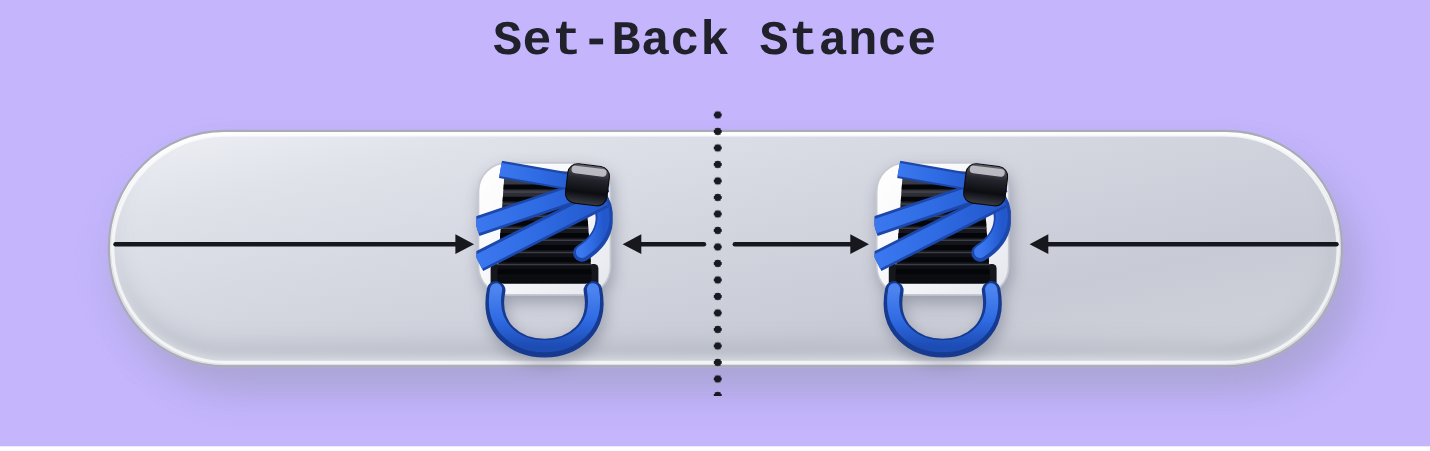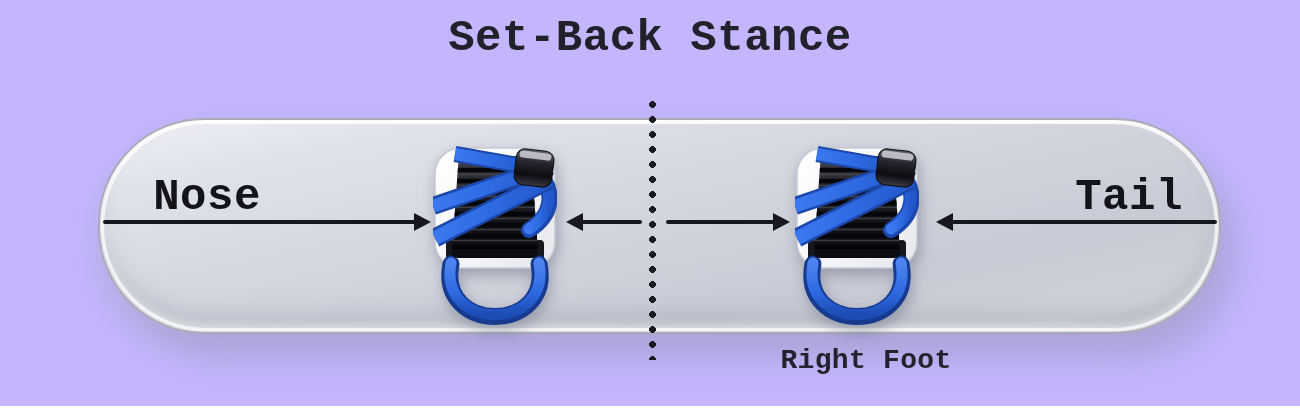--- a/index.html
+++ b/index.html
@@ -113,22 +113,20 @@
 
   <div class="arrow dir-left" style="left:566px;width:76px">
     <i class="shaft"></i>
     <i class="head"></i>
   </div>
   <div class="arrow dir-right" style="left:666px;width:124px">
     <i class="shaft"></i>
     <i class="head"></i>
   </div>
 
-  <div class="endlabel" style="left:207px">Nose</div>
-  <div class="endlabel" style="left:1129px">Tail</div>
 
   <svg class="binding" style="left:433px;top:146px" viewBox="0 0 124 196">
     <rect x="2" y="2" width="120" height="120" rx="26" fill="url(#plateG)" stroke="#c6c9d1" stroke-width="1.5"></rect>
     <rect x="13" y="94" width="9" height="32" rx="4" fill="#16171c"></rect>
     <rect x="102" y="94" width="9" height="32" rx="4" fill="#16171c"></rect>
     <path d="M18,118 C4,188 120,188 106,118" fill="none" stroke="#163a8f" stroke-width="17" stroke-linecap="round"></path>
     <path d="M18,117 C5,186 119,186 106,117" fill="none" stroke="url(#loopG)" stroke-width="11" stroke-linecap="round"></path>
     <path d="M30,10 L94,10 Q98,10 98.5,14 L105,106 Q105.5,112 99,112 L25,112 Q18.5,112 19,106 L25.5,14 Q26,10 30,10 Z" fill="url(#bedG)"></path>
     <g clip-path="url(#bedClip)">
       <g stroke="#05060a" stroke-width="4.5">
@@ -200,15 +198,14 @@
     <path d="M0,60 L118,20" stroke="#1c47ab" stroke-width="18"></path>
     <path d="M0,60 L118,20" stroke="url(#strapG)" stroke-width="13"></path>
     <path d="M22,8 L96,21" stroke="#1c47ab" stroke-width="16"></path>
     <path d="M22,8 L96,21" stroke="url(#strapG)" stroke-width="12"></path>
     <g transform="rotate(7 101 22)">
       <rect x="82" y="4" width="38" height="36" rx="9" fill="url(#rollG)" stroke="#0a0b0f" stroke-width="1"></rect>
       <rect x="85" y="6" width="32" height="7" rx="3.5" fill="#c7c8ce" opacity=".9"></rect>
     </g>
   </svg>
 
-  <div class="footlabel" style="left:866px;top:345px">Right Foot</div>
 
 </div>
 
 </body></html>

